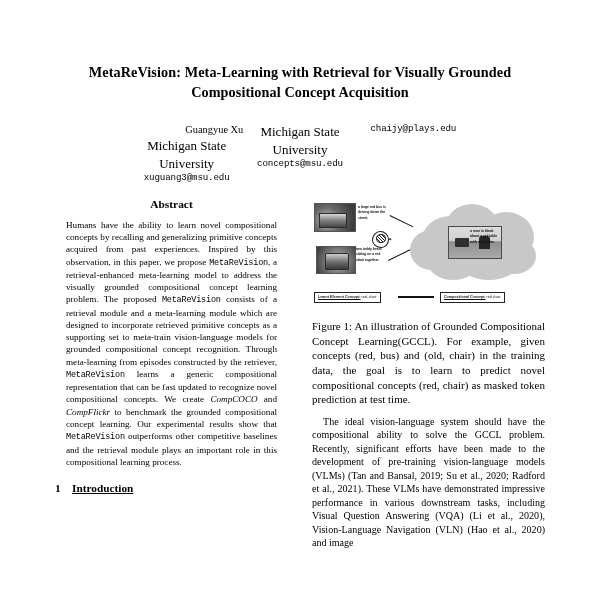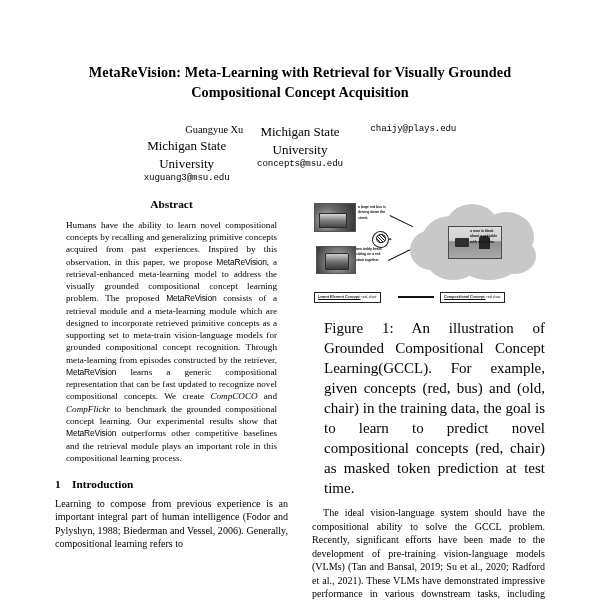--- a/index.html
+++ b/index.html
@@ -86,36 +86,37 @@
     text-align: justify;
     text-justify: inter-word;
     padding: 0 11px;
     margin: 0;
     hyphens: manual;
   }
   .section-head {
     font-size: 11.3px;
     font-weight: bold;
     margin: 14px 0 7px 0;
+    text-decoration: underline;
   }
   .section-head .secnum {
     display: inline-block;
     min-width: 17px;
   }
   .body-text {
     font-size: 10.05px;
     line-height: 1.345;
     text-align: justify;
     margin: 0;
   }
   .body-text.indent {
     text-indent: 11px;
   }
   .mono {
-    font-family: Liberation Sans, sans-serif;
+    font-family: Liberation Mono, monospace;
     font-size: 0.93em;
     letter-spacing: -0.2px;
   }
   .it { font-style: italic; }
 
   
   .figure {
     width: 233px;
     margin: 0 0 8px 0;
   }
@@ -257,24 +258,24 @@
   }
   .legend-box.lb1 { left: 2px; top: 94px; }
   .legend-box.lb2 { left: 128px; top: 94px; }
   .legend-line {
     position: absolute;
     left: 86px; top: 98px;
     width: 36px; height: 2px;
     background: #111;
   }
   .fig-caption {
-    font-size: 15px;
+    font-size: 11px;
     line-height: 1.33;
     text-align: justify;
-    margin: 9px 0 0 12px;
+    margin: 9px 0 0 0;
   }
 </style>
 </head>
 <body>
 
 <div class="page">
 
   <div class="title-block">
     <h1 class="paper-title">MetaReVision: Meta-Learning with Retrieval for Visually Grounded Compositional Concept Acquisition</h1>
 
@@ -296,21 +297,20 @@
 
   <div class="columns">
 
     <div class="col">
       <div class="section-center">Abstract</div>
       <p class="abstract-body">Humans have the ability to learn novel compositional concepts by recalling and generalizing primitive concepts acquired from past experiences. Inspired by this observation, in this paper, we propose <span class="mono">MetaReVision</span>, a retrieval-enhanced meta-learning model to address the visually grounded compositional concept learning problem. The proposed <span class="mono">MetaReVision</span> consists of a retrieval module and a meta-learning module which are designed to incorporate retrieved primitive concepts as a supporting set to meta-train vision-language models for grounded compositional concept recognition. Through meta-learning from episodes constructed by the retriever, <span class="mono">MetaReVision</span> learns a generic compositional representation that can be fast updated to recognize novel compositional concepts. We create <span class="it">CompCOCO</span> and <span class="it">CompFlickr</span> to benchmark the grounded compositional concept learning. Our experimental results show that <span class="mono">MetaReVision</span> outperforms other competitive baselines and the retrieval module plays an important role in this compositional learning process.</p>
 
       <div class="section-head">
         <span class="secnum">1</span><span>Introduction</span>
       </div>
-      <p class="body-text">Learning to compose from previous experience is an important integral part of human intelligence (Fodor and Pylyshyn, 1988; Biederman and Vessel, 2006). Generally, compositional learning refers to</p>
     </div>
 
     <div class="col">
 
       <div class="figure">
         <div class="fig-canvas">
 
           <div class="thumb t1"></div>
           <div class="thumb t2"></div>
 

